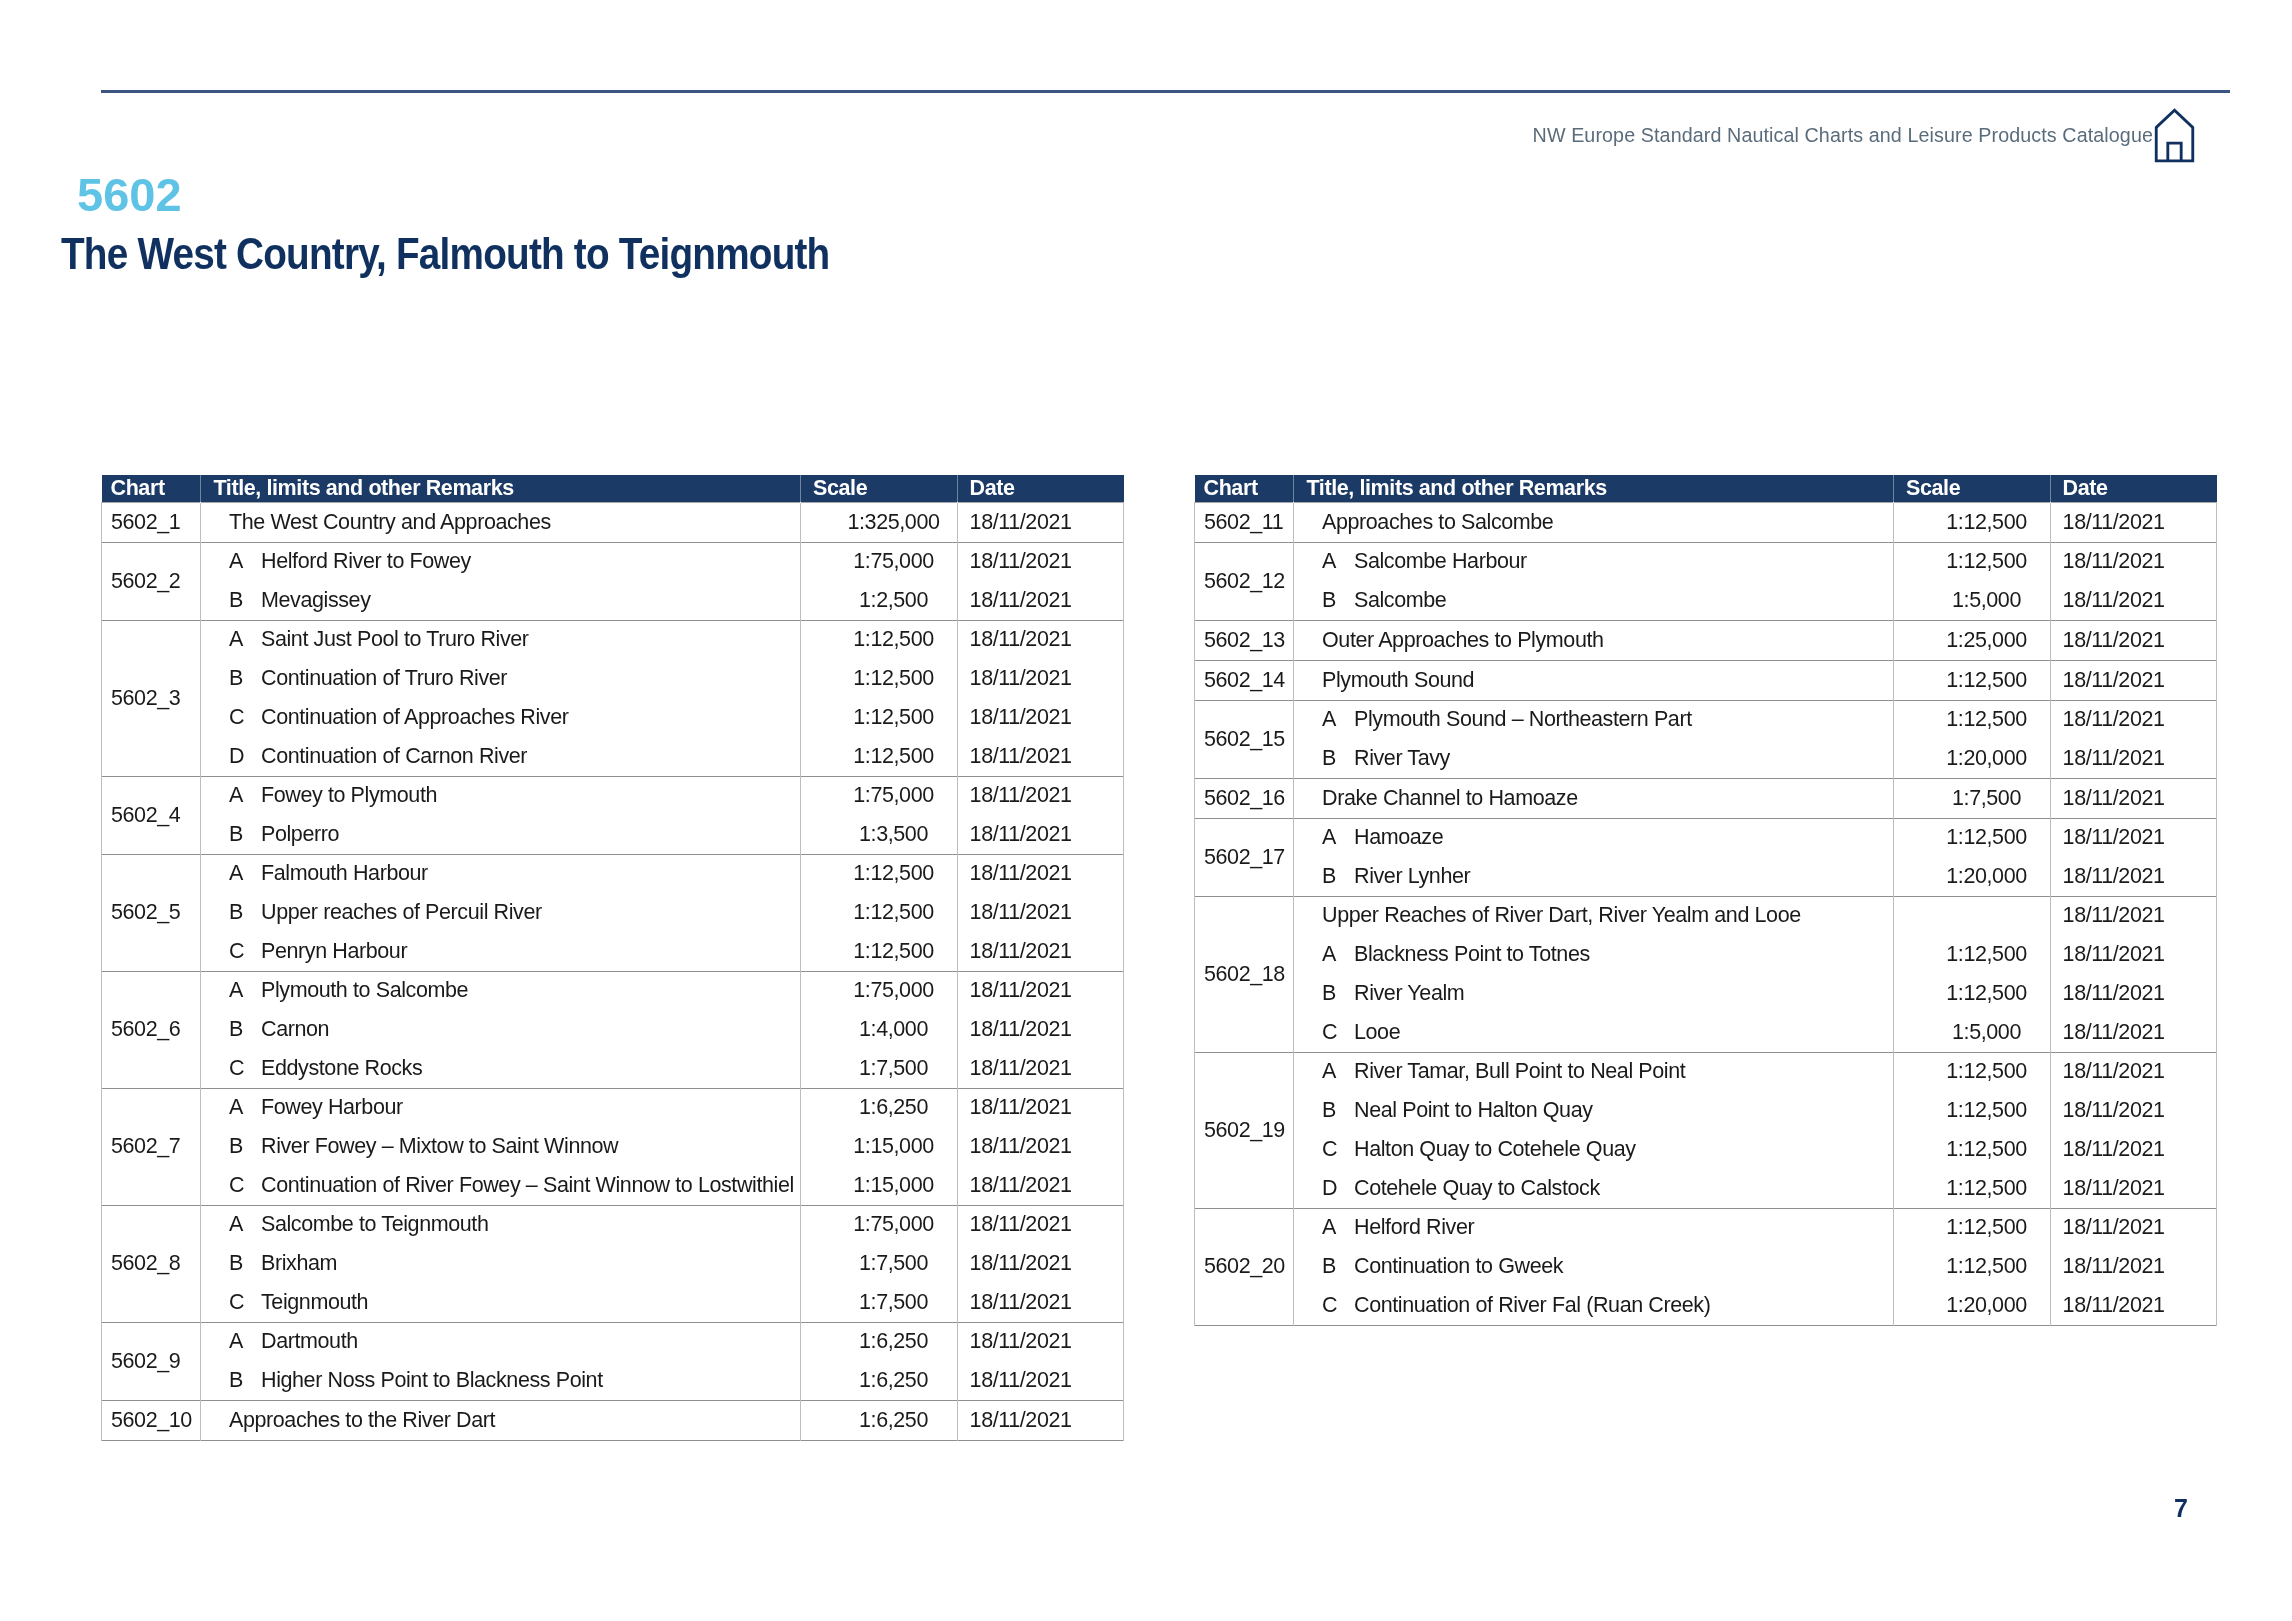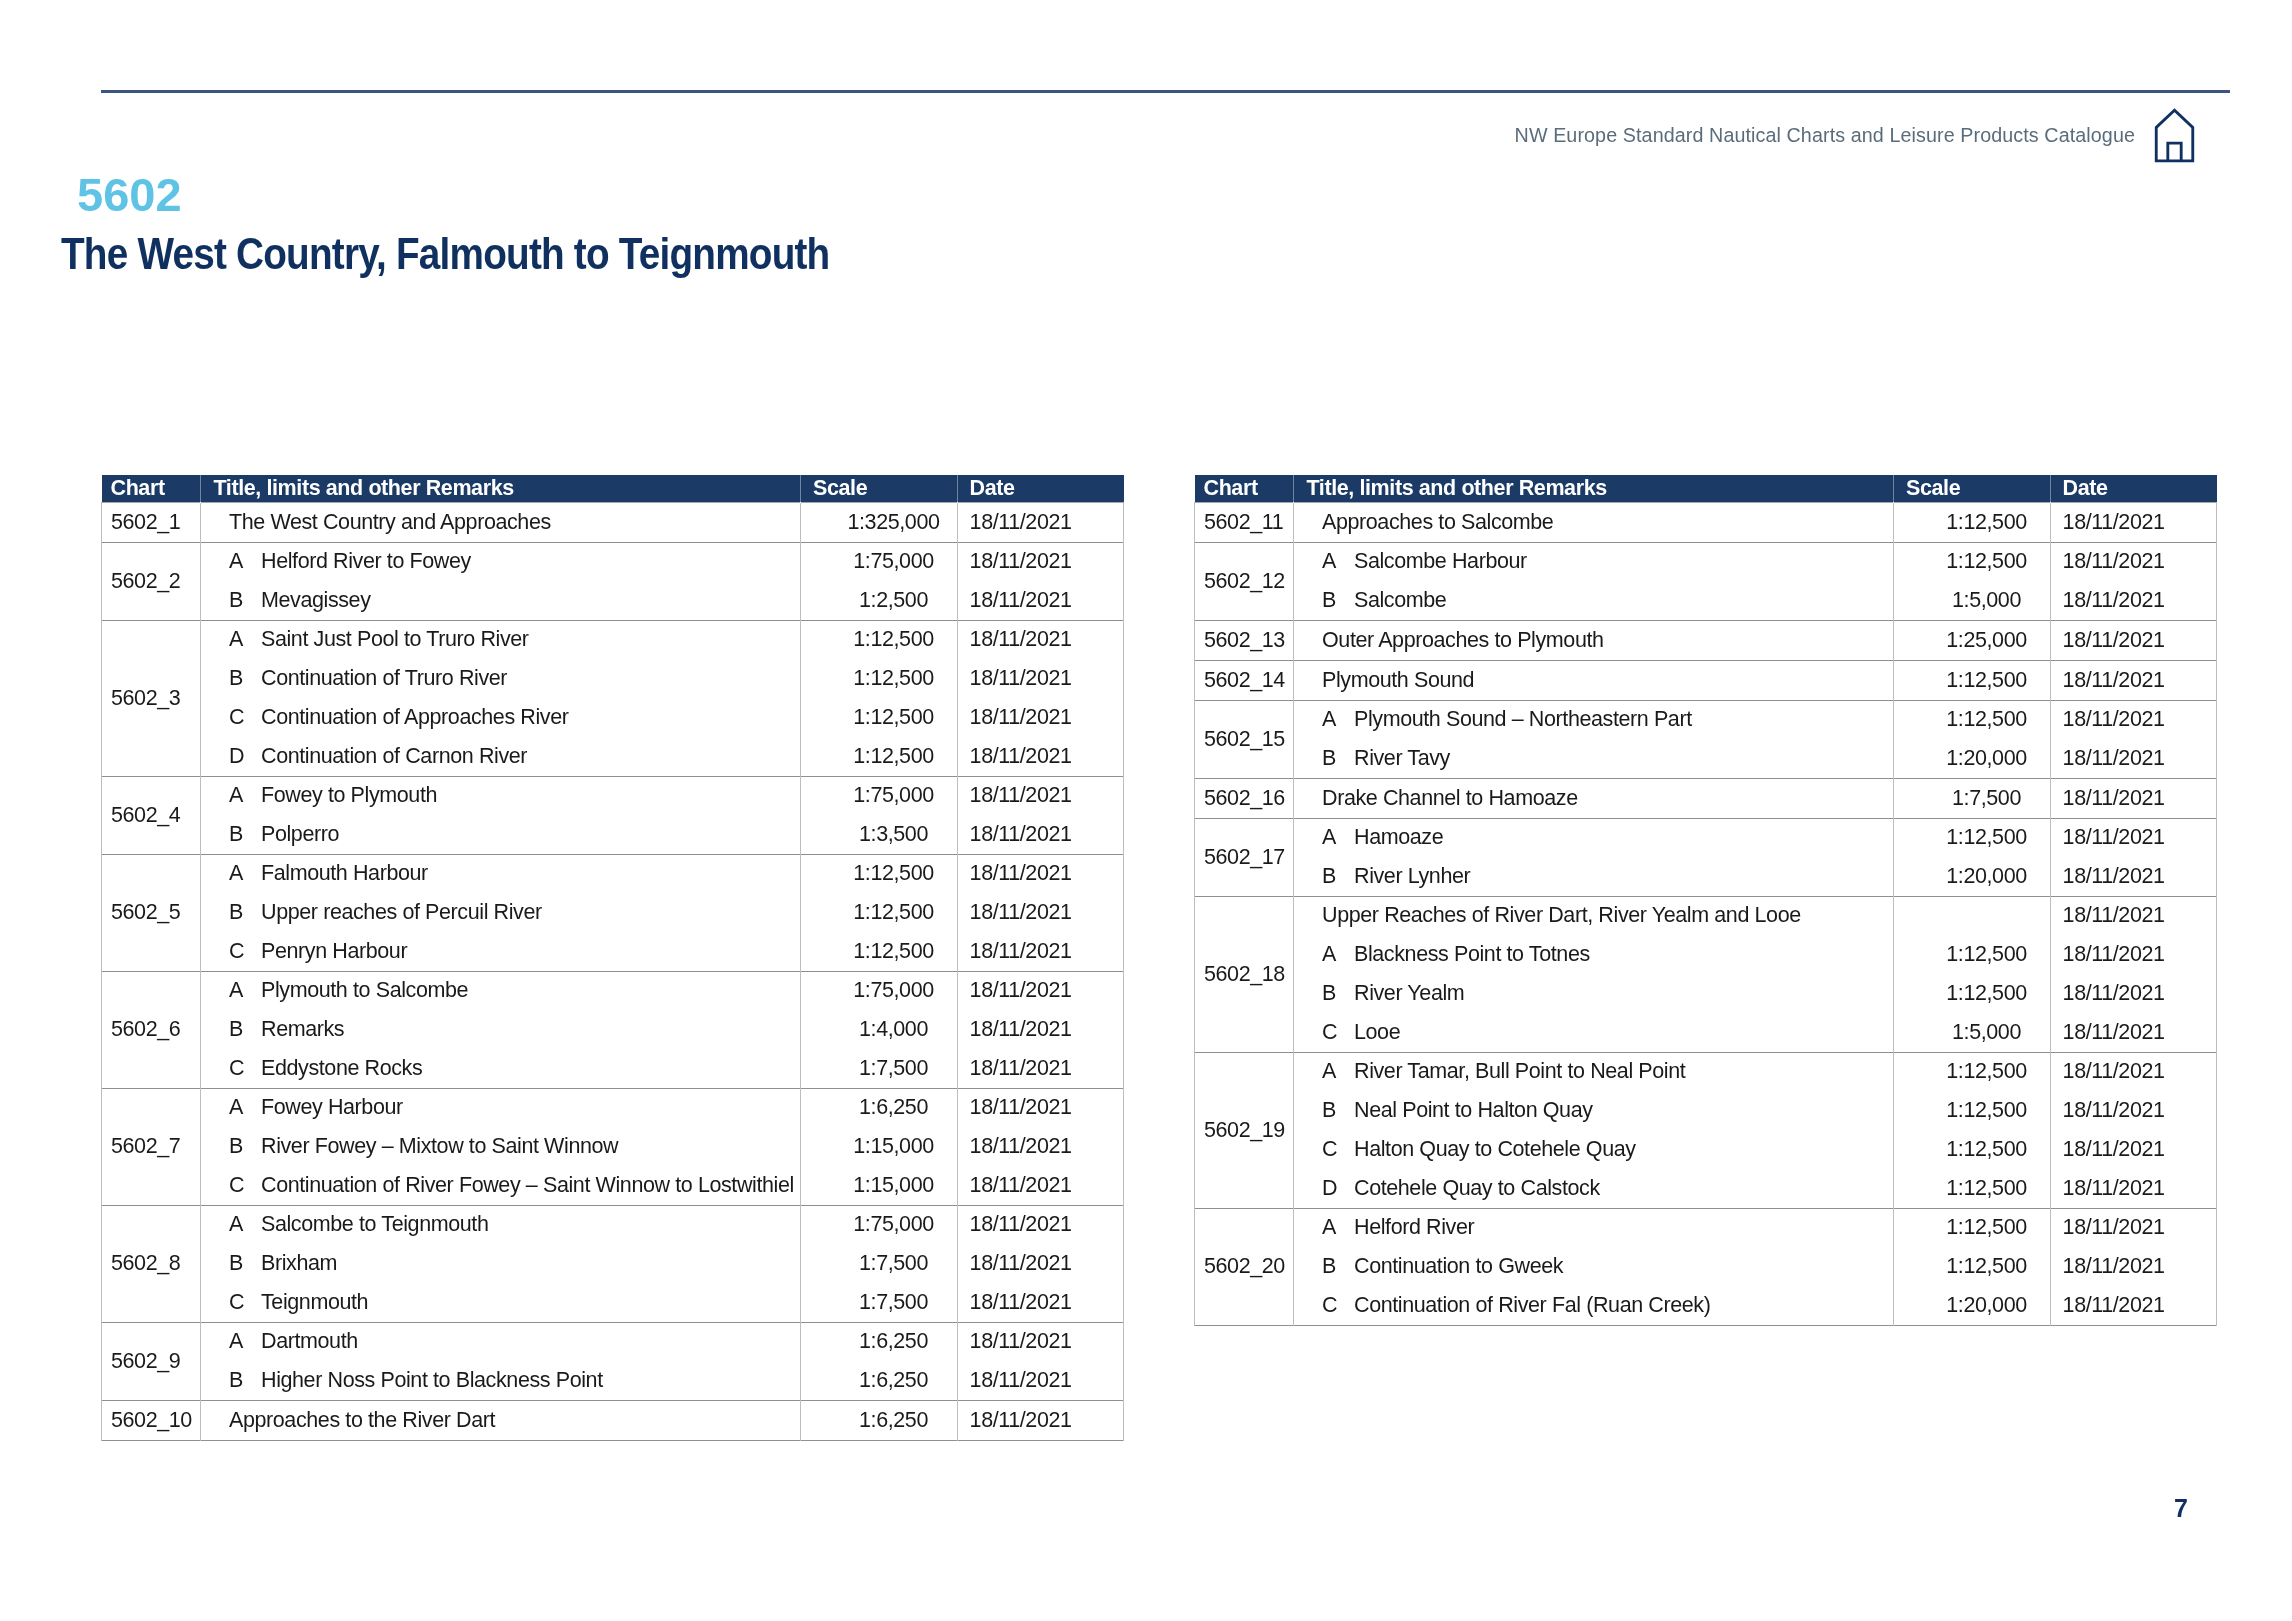--- a/index.html
+++ b/index.html
@@ -21,21 +21,21 @@
     background:#ffffff;
     overflow:hidden;
   }
   .top-rule{
     position:absolute;left:101px;top:90px;
     width:2129px;height:2.7px;
     background:var(--rule-color);
   }
   .catalogue-bar{
     position:absolute;top:107px;left:0;width:2196px;
-    display:flex;justify-content:flex-end;align-items:center;gap:18px;
+    display:flex;justify-content:flex-end;align-items:center;
   }
   .catalogue-title{
     font-size:19.7px;
     color:var(--muted-header-text);
     letter-spacing:0.1px;
   }
   .home-icon{width:43px;height:57px;display:block;}
   .chart-number{
     position:absolute;left:77px;top:167px;
     font-size:47px;font-weight:bold;
@@ -219,21 +219,21 @@
           </tr>
         </tbody>
         <tbody>
           <tr>
             <td class="cell-chart" rowspan="3">5602_6</td>
             <td class="cell-title"><span class="prefix">A</span><span>Plymouth to Salcombe</span></td>
             <td class="cell-scale">1:75,000</td>
             <td class="cell-date">18/11/2021</td>
           </tr>
           <tr>
-            <td class="cell-title"><span class="prefix">B</span><span>Remarks</span></td>
+            <td class="cell-title"><span class="prefix">B</span><span>Carnon</span></td>
             <td class="cell-scale">1:4,000</td>
             <td class="cell-date">18/11/2021</td>
           </tr>
           <tr>
             <td class="cell-title"><span class="prefix">C</span><span>Eddystone Rocks</span></td>
             <td class="cell-scale">1:7,500</td>
             <td class="cell-date">18/11/2021</td>
           </tr>
         </tbody>
         <tbody>

